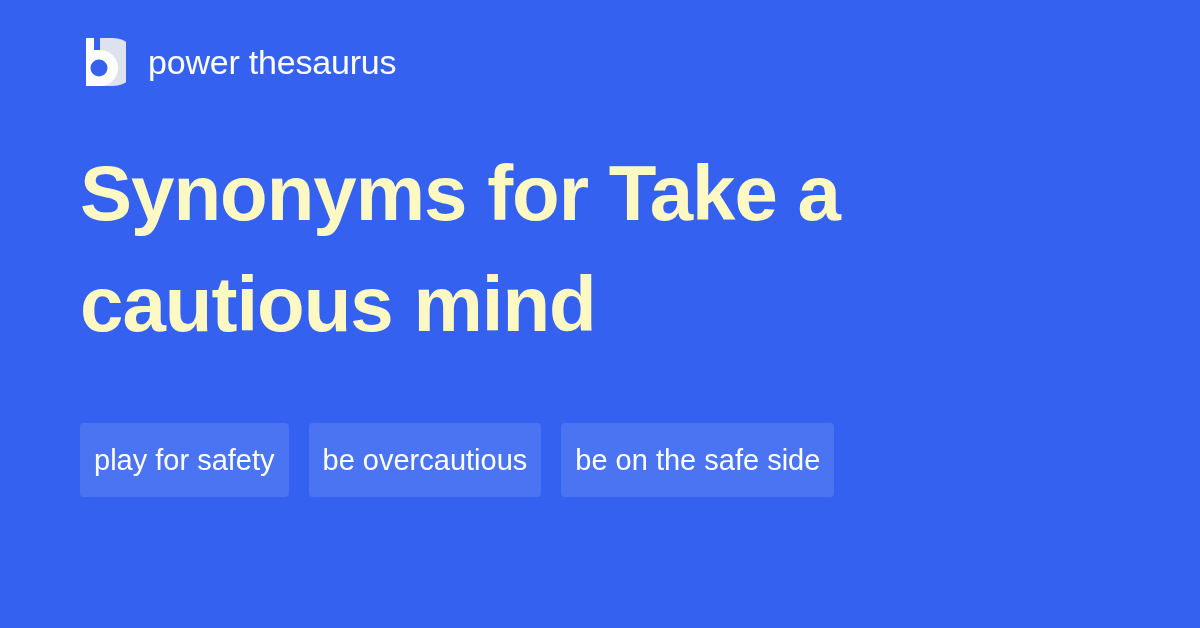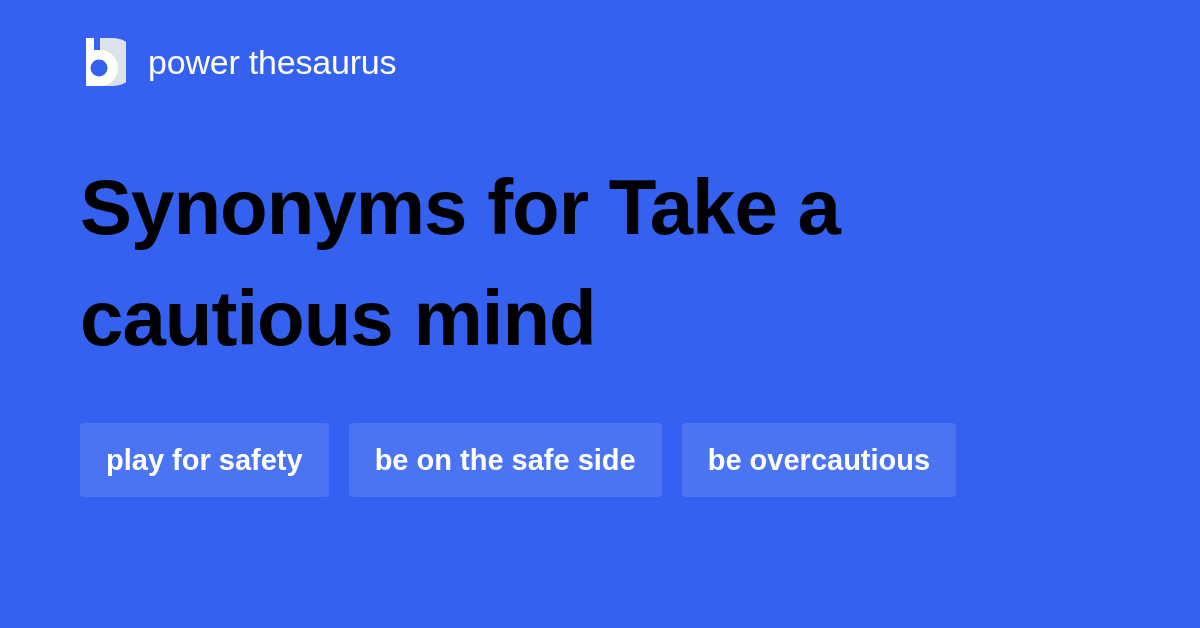--- a/index.html
+++ b/index.html
@@ -43,27 +43,27 @@
     color: #ffffff;
     letter-spacing: -0.2px;
     line-height: 1;
     white-space: nowrap;
   }
 
   
   .title {
     position: absolute;
     left: 80px;
-    top: 152px;
+    top: 138px;
     width: 1020px;
     margin: 0;
     font-size: 78px;
     font-weight: 700;
     line-height: 1.42;
-    color: #000000;
+    color: #fef9c3;
     letter-spacing: -1px;
   }
 
   
   .chips {
     position: absolute;
     left: 80px;
     top: 423px;
     width: 1060px;
     display: flex;
@@ -71,23 +71,23 @@
     gap: 20px;
   }
   .chip {
     background: #4b74f2;
     color: #ffffff;
     border-radius: 4px;
     height: 74px;
     display: flex;
     align-items: center;
     justify-content: center;
-    padding: 0 26px;
+    padding: 0 14px;
     font-size: 29px;
-    font-weight: 700;
+    font-weight: 400;
     line-height: 1;
     white-space: nowrap;
     box-sizing: border-box;
   }
 </style>
 </head>
 <body>
 
 <div class="page">
 
@@ -100,17 +100,17 @@
         <circle cx="19" cy="30" r="8.5" fill="#3461f0"></circle>
       </svg>
     </span>
     <span class="brand-name">power thesaurus</span>
   </div>
 
   <h1 class="title">Synonyms for Take a cautious mind</h1>
 
   <div class="chips">
     <div class="chip">play for safety</div>
+    <div class="chip">be overcautious</div>
     <div class="chip">be on the safe side</div>
-    <div class="chip">be overcautious</div>
   </div>
 
 </div>
 
 </body></html>

